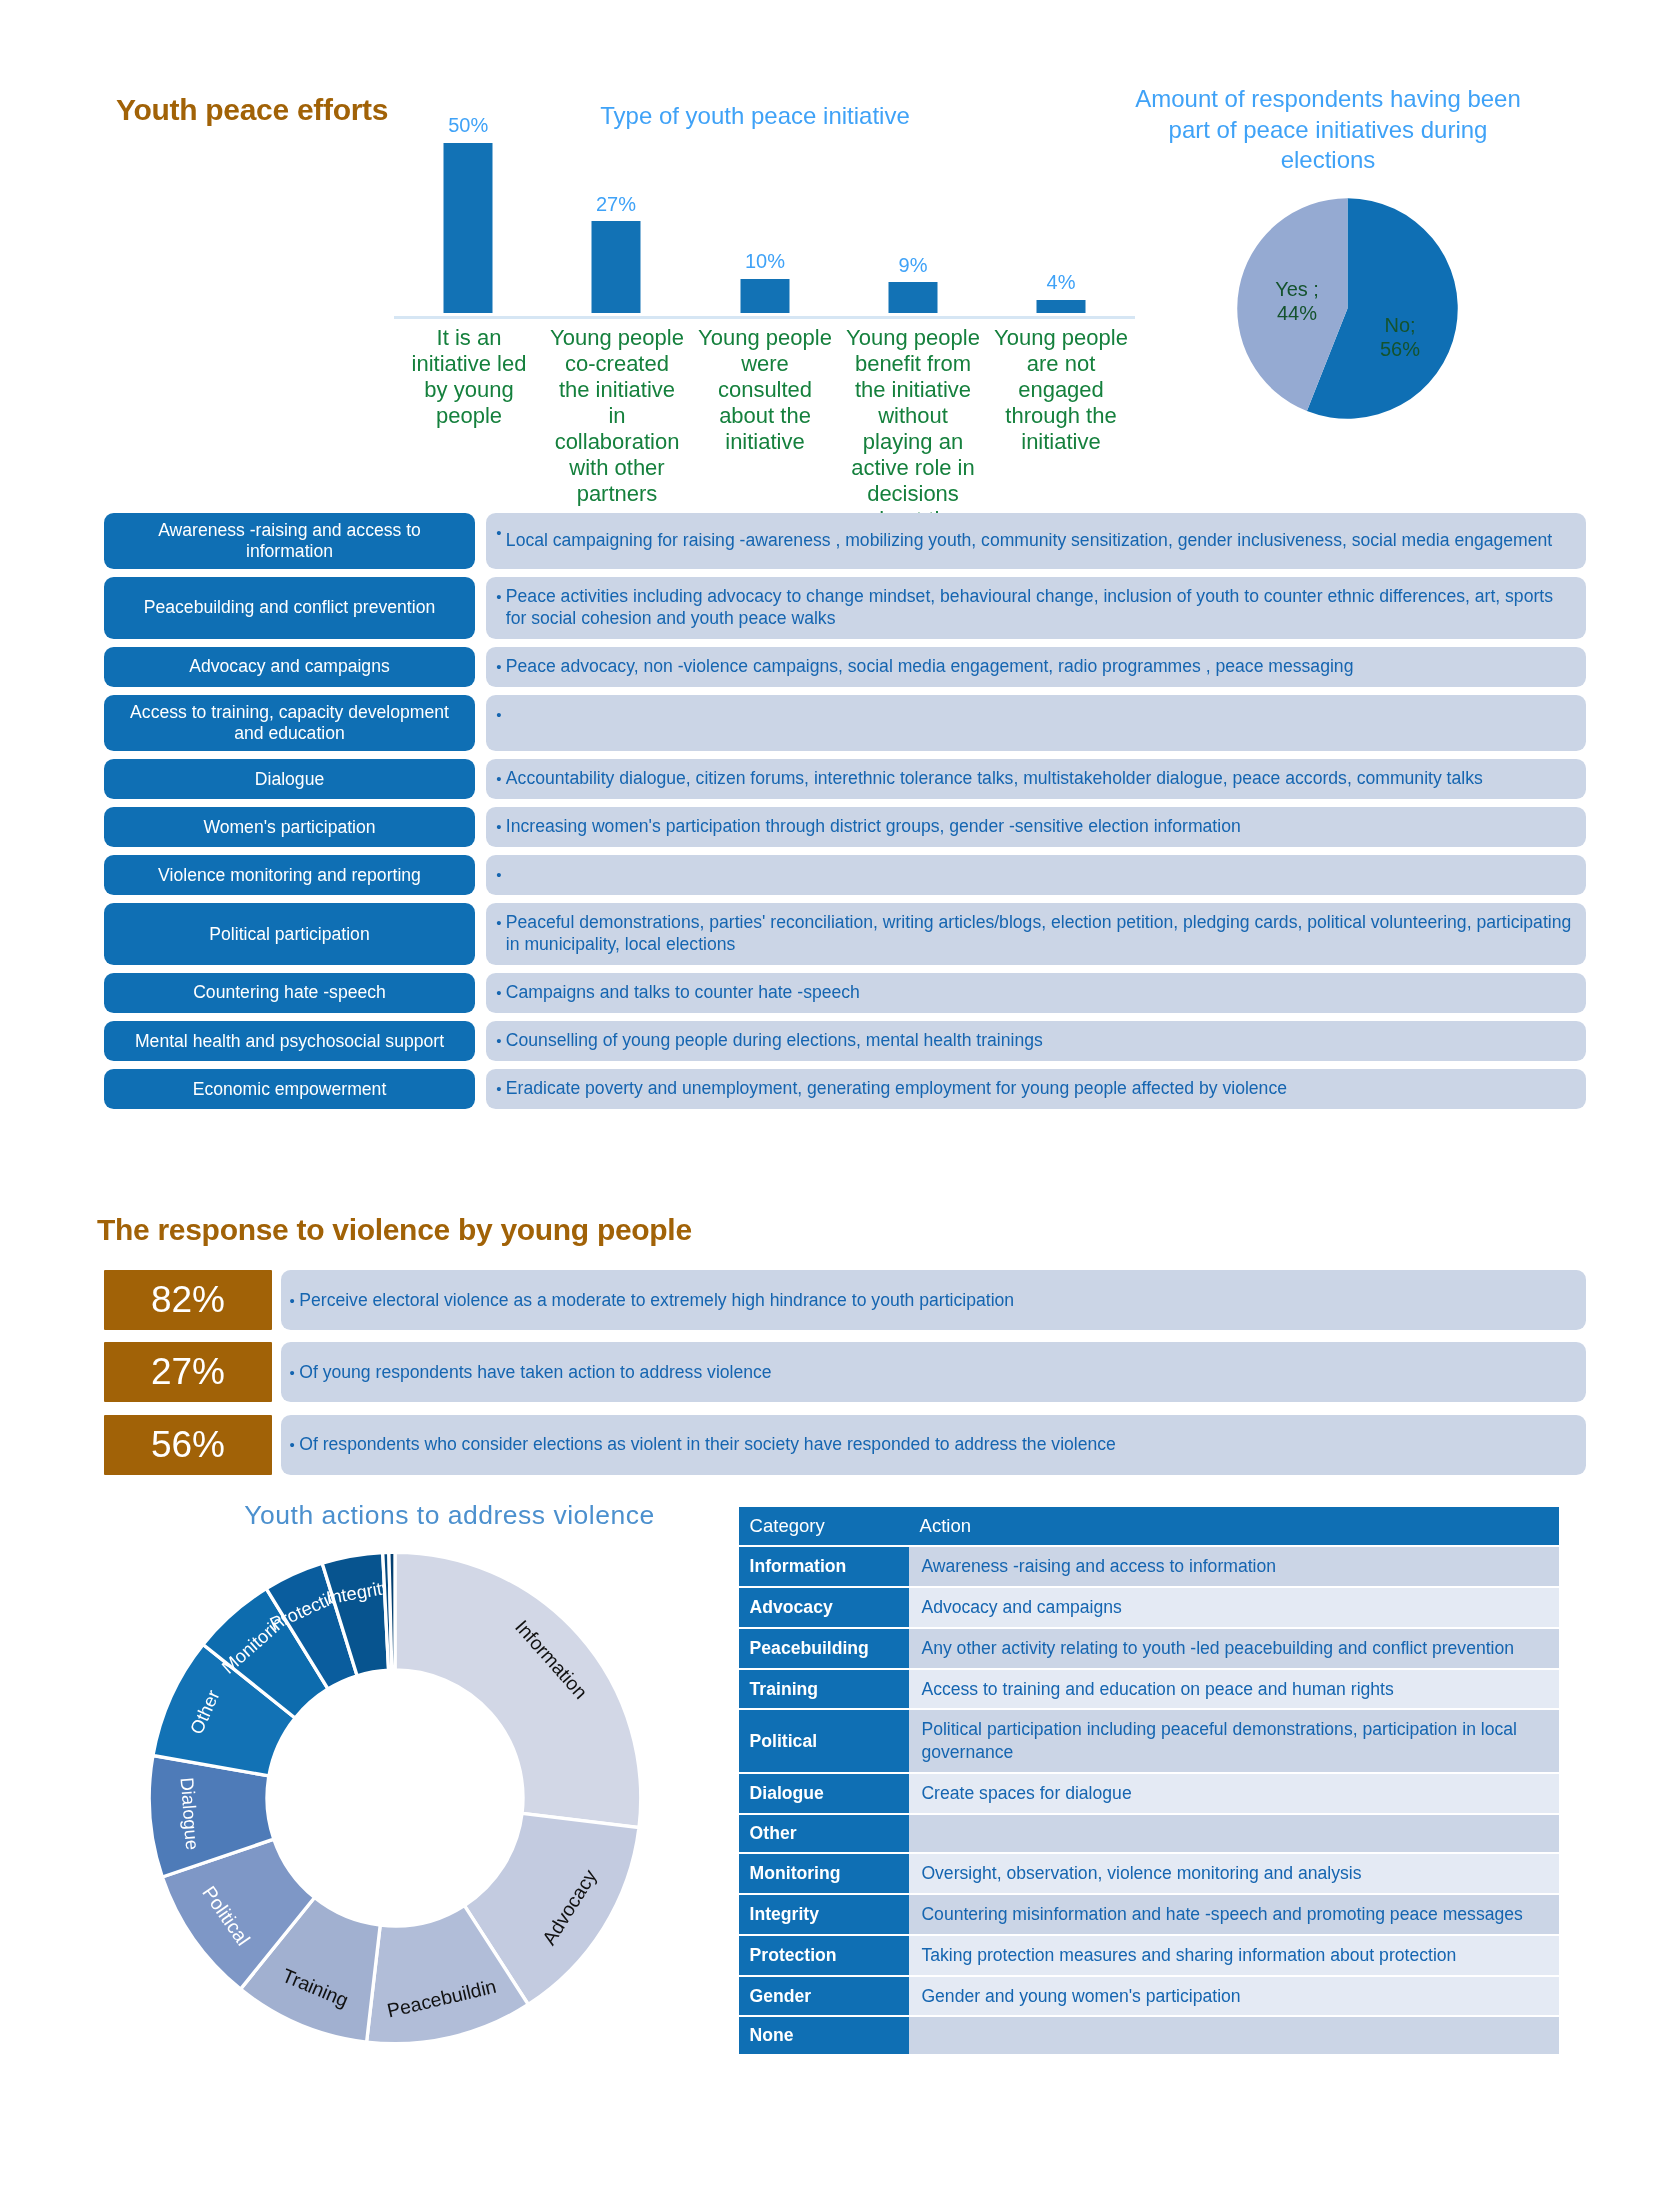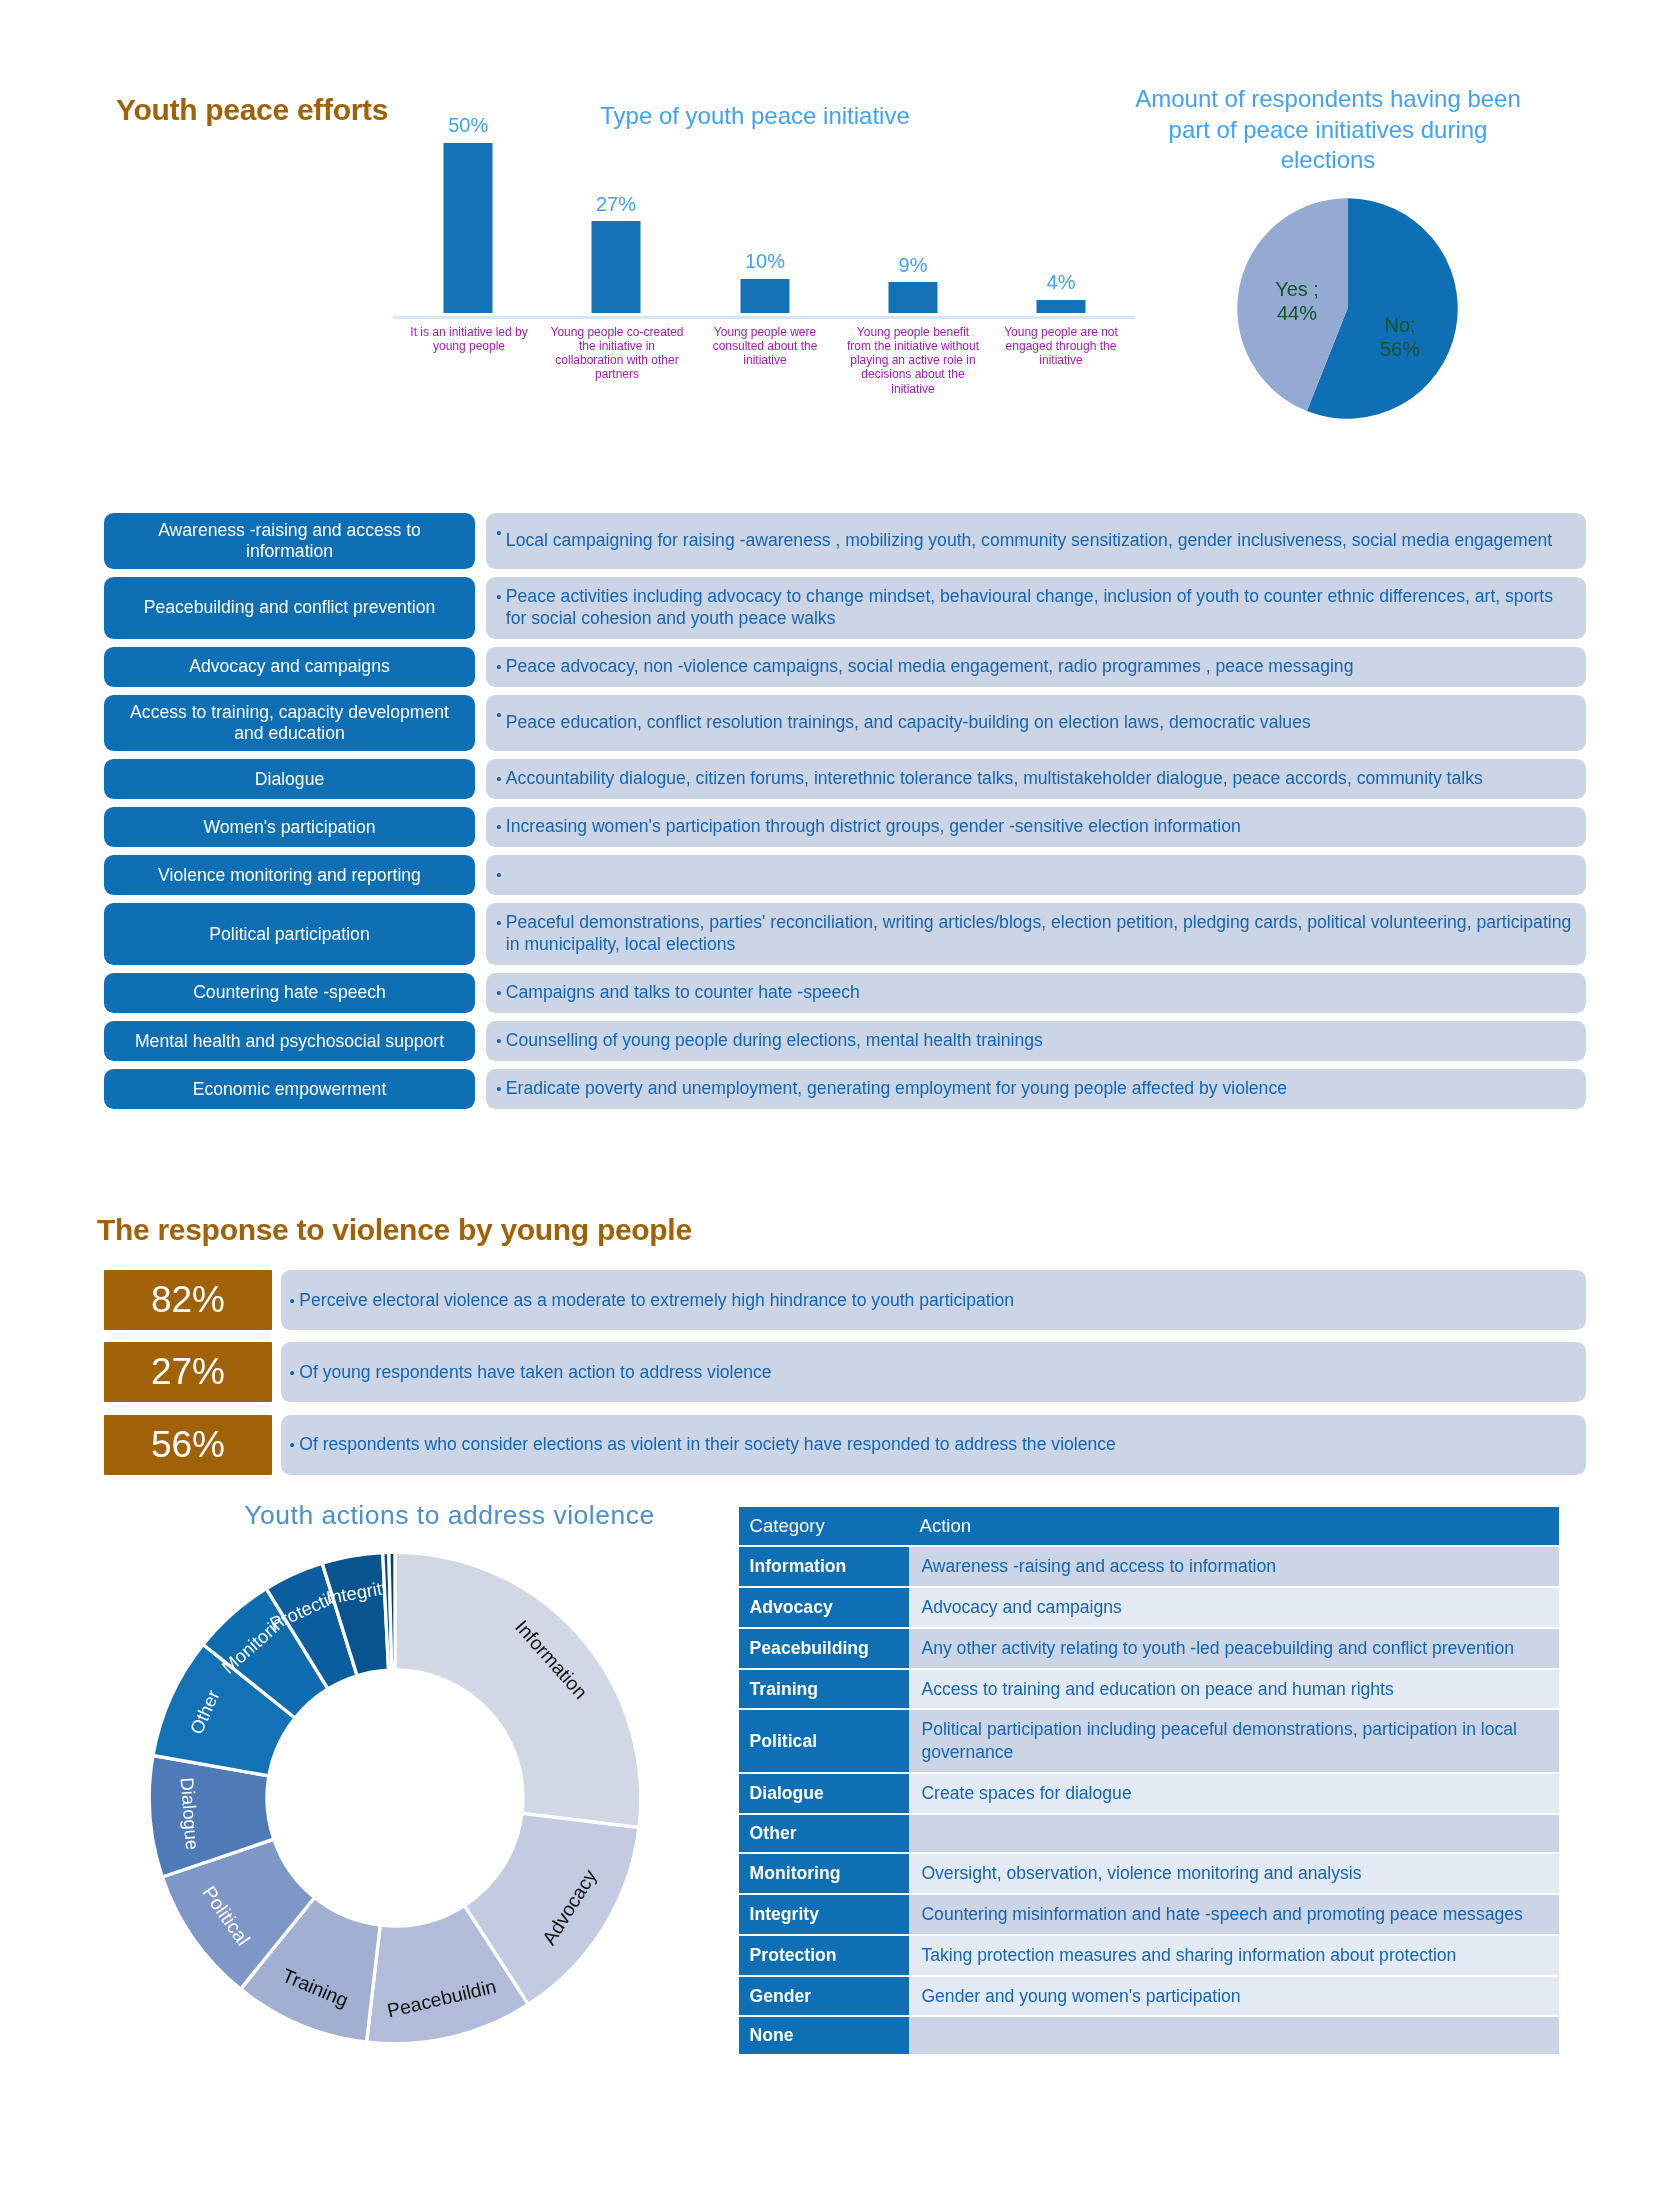--- a/index.html
+++ b/index.html
@@ -31,21 +31,21 @@
   .bar-col { position: absolute; bottom: 0; width: 136px; height: 100%; }
   .bar-val {
     position: absolute; left: 0; width: 100%; text-align: center;
     color: #3FA2F7; font-size: 20px; font-weight: 500;
   }
   .bar-rect { position: absolute; bottom: 5.3px; left: 50%; transform: translateX(-50%); width: 49px; background: #1272B5; }
   #bar-axis { position: absolute; left: 394px; top: 316px; width: 741px; height: 2.6px; background: #D6E6F4; }
 
   .bar-label {
     position: absolute; top: 325px; width: 136px; text-align: center;
-    color: #a21caf; font-size: 12px; line-height: 1.18;
+    color: #15803d; font-size: 22px; line-height: 1.18;
   }
 
   
   #pie-wrap { position: absolute; left: 1235px; top: 196px; width: 225px; height: 225px; }
   #pie-svg { display: block; }
   .pie-lbl { position: absolute; color: #14532d; font-size: 20px; line-height: 1.2; text-align: center; }
   #pie-lbl-yes { left: 26.5px; top: 81px; width: 71px; }
   #pie-lbl-no  { left: 134px; top: 117px; width: 62px; }
 
   
@@ -176,21 +176,20 @@
       <div class="cat-chip">Advocacy and campaigns</div>
       <div class="cat-desc">
         <span class="bullet">•</span>
         <span>Peace advocacy, non    -violence campaigns, social media engagement, radio         programmes , peace messaging</span>
       </div>
     </div>
     <div class="cat-row">
       <div class="cat-chip">Access to training, capacity development and education</div>
       <div class="cat-desc">
         <span class="bullet">•</span>
-        <span>Peace education, conflict resolution trainings, and        capacity-building   on election laws, democratic values</span>
       </div>
     </div>
     <div class="cat-row">
       <div class="cat-chip">Dialogue</div>
       <div class="cat-desc">
         <span class="bullet">•</span>
         <span>Accountability dialogue, citizen forums, interethnic tolerance talks, multistakeholder dialogue, peace accords, community talks</span>
       </div>
     </div>
     <div class="cat-row">

